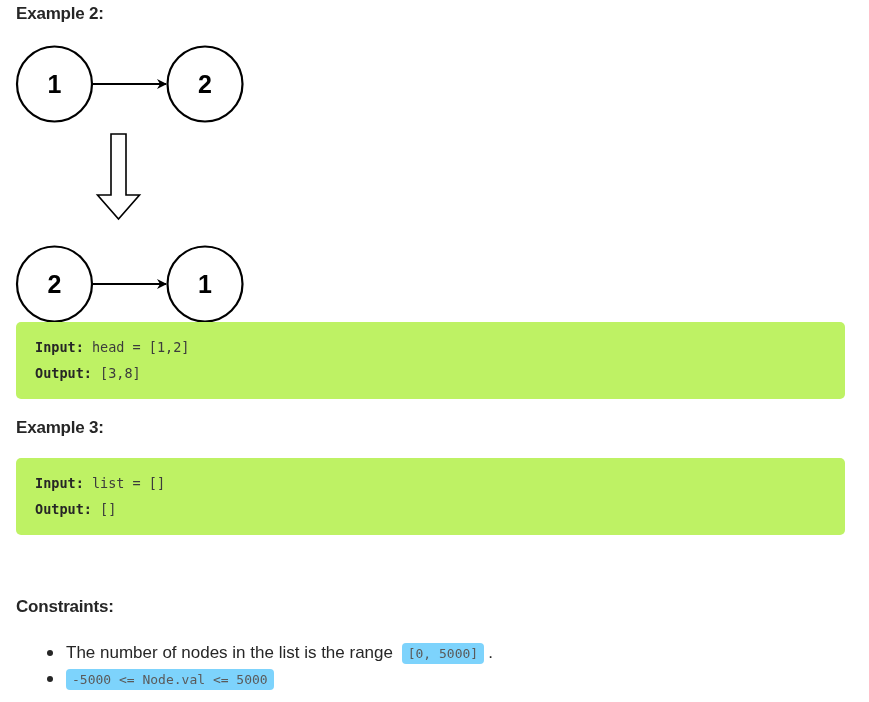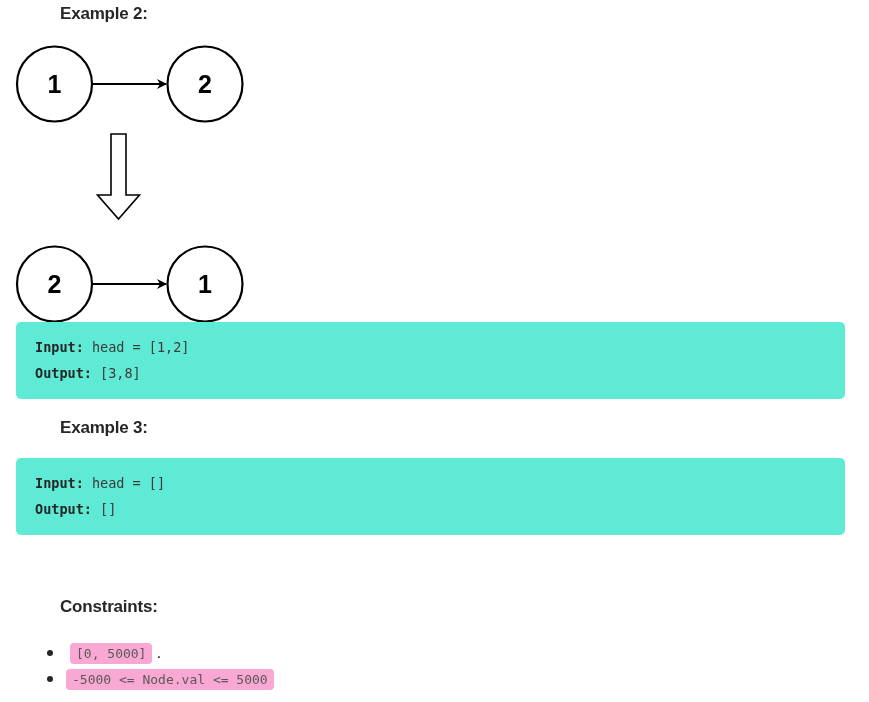--- a/index.html
+++ b/index.html
@@ -6,31 +6,30 @@
     body {
       width: 869px; height: 702px; position: relative; overflow: hidden;
       font-family: "Liberation Sans", "DejaVu Sans", sans-serif;
       color: #262626;
     }
     .heading {
       position: absolute; left: 16px;
       font-weight: bold; font-size: 17px; color: #262626;
       font-family: "Liberation Sans", sans-serif;
       letter-spacing: -0.2px;
-      margin-left: 44px;
     }
     #h-ex2 { top: 4px; }
     #h-ex3 { top: 418px; text-align: right; }
     #h-cons { top: 597px; text-align: right; }
 
     svg.diagram { position: absolute; left: 0; top: 0; }
 
     .pre {
       position: absolute; left: 16px; width: 829px;
-      background: #5eead4; border-radius: 5px;
+      background: #bef264; border-radius: 5px;
       font-family: "DejaVu Sans Mono", "Liberation Mono", monospace;
       font-size: 13.5px; color: #3c3c3c;
       box-sizing: border-box; padding-left: 19px;
     }
     #pre-ex2 { top: 322px; height: 77px; }
     #pre-ex3 { top: 458px; height: 77px; }
     .pre .line { position: absolute; left: 19px; white-space: pre; }
     .pre .l1 { top: 17px; }
     .pre .l2 { top: 43px; }
     .pre .lbl { font-weight: bold; color: #262626; }
@@ -42,21 +41,21 @@
       background: #262626;
     }
     .btext {
       position: absolute; left: 66px; white-space: nowrap;
       font-size: 17px; color: #262626; display: flex; align-items: center;
       font-family: "Liberation Sans", sans-serif;
     }
     .code {
       font-family: "DejaVu Sans Mono", "Liberation Mono", monospace;
       font-size: 13px; color: #5a5a5a;
-      background: #f9a8d4; border-radius: 4px;
+      background: #7dd3fc; border-radius: 4px;
       padding: 3px 6px;
     }
     #b1 { top: 1px; }
     #b1 .dot { top: 9px; }
     #b2 { top: 27px; }
     #b2 .dot { top: 9px; }
   </style>
 </head>
 <body>
 
@@ -93,30 +92,31 @@
 </svg>
 
 <div id="pre-ex2" class="pre">
   <div class="line l1"><span class="lbl">Input:</span> <span>head = [1,2]</span></div>
   <div class="line l2"><span class="lbl">Output:</span> <span>[3,8]</span></div>
 </div>
 
 <div id="h-ex3" class="heading">Example 3:</div>
 
 <div id="pre-ex3" class="pre">
-  <div class="line l1"><span class="lbl">Input:</span> <span>head = []</span></div>
+  <div class="line l1"><span class="lbl">Input:</span> <span>list = []</span></div>
   <div class="line l2"><span class="lbl">Output:</span> <span>[]</span></div>
 </div>
 
 <div id="h-cons" class="heading">Constraints:</div>
 
 <div class="bullets">
   <div id="b1" class="bullet-row">
     <span class="dot"></span>
     <span class="btext">
+      <span style="white-space:pre">The number of nodes in the list is the range </span>
       <span class="code" style="margin-left:4px">[0, 5000]</span>
       <span style="margin-left:4px">.</span>
     </span>
   </div>
   <div id="b2" class="bullet-row">
     <span class="dot"></span>
     <span class="btext">
       <span class="code">-5000 &lt;= Node.val &lt;= 5000</span>
     </span>
   </div>

